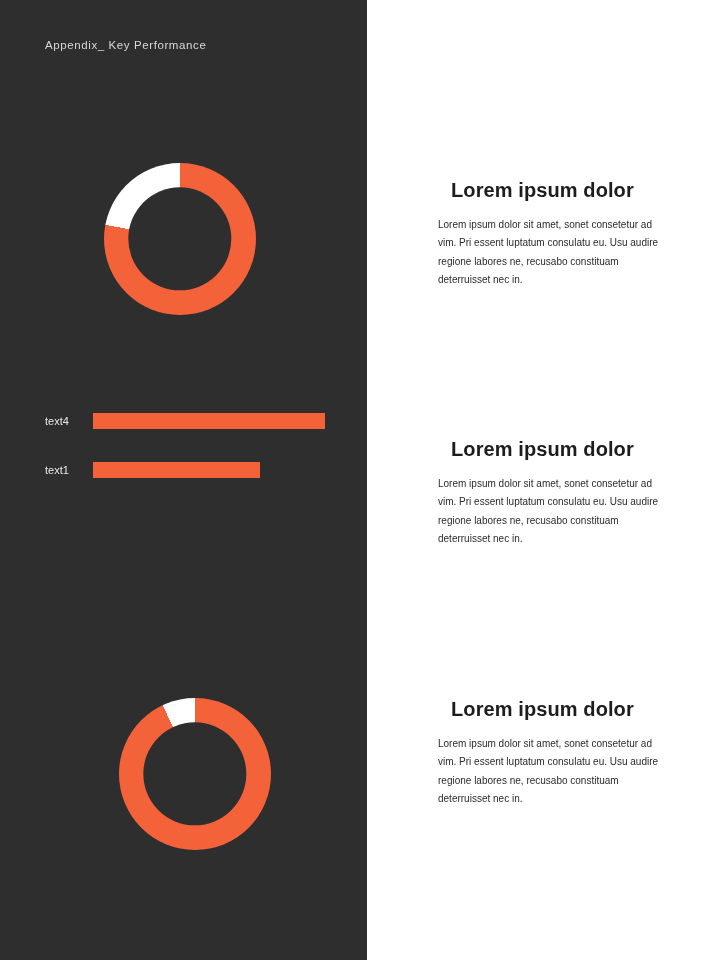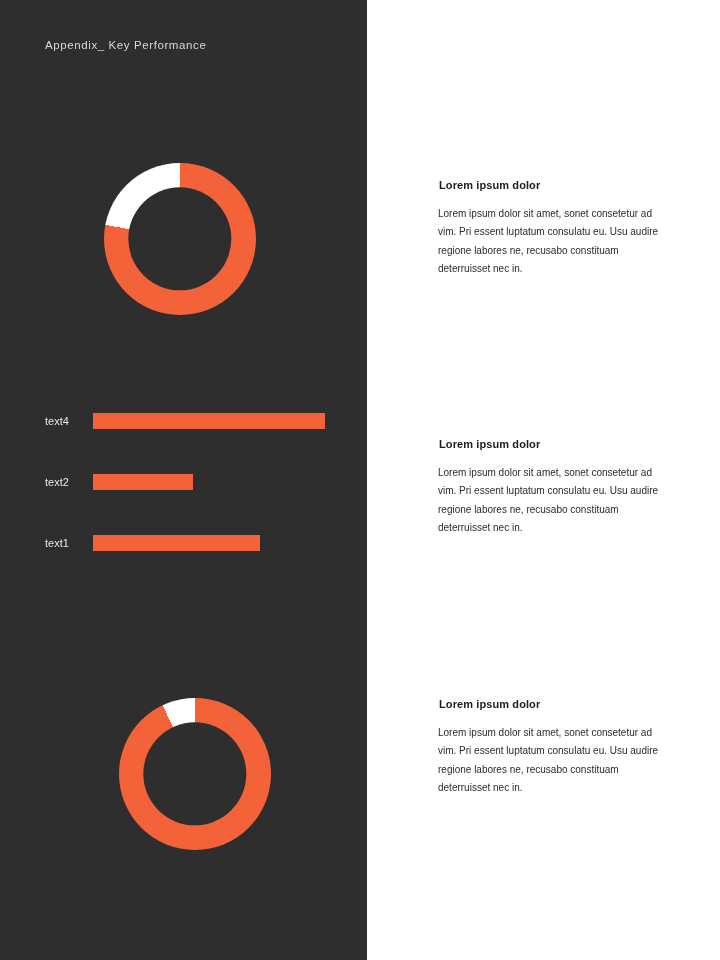--- a/index.html
+++ b/index.html
@@ -60,21 +60,21 @@
   
   .bar-chart {
     position: absolute;
     left: 45px;
     top: 413px;
     width: 280px;
   }
   .bar-row {
     position: relative;
     height: 16px;
-    margin-bottom: 45px;
+    margin-bottom: 33px;
     display: flex;
   }
   .bar-label {
     width: 48px;
     text-align: left;
     font-size: 11px;
     color: #e8e8e8;
     font-family: "Liberation Sans", sans-serif;
     line-height: 16px;
   }
@@ -91,22 +91,22 @@
     background: #f4623a;
   }
 
   
   .text-block {
     position: absolute;
     left: 438px;
     width: 230px;
   }
   .text-block h2 {
-    margin: 0 0 14px 1px;
-    font-size: 11px;
+    margin: 0 0 14px 13px;
+    font-size: 20px;
     font-weight: bold;
     color: #1d1d1d;
     font-family: "Liberation Sans", sans-serif;
     letter-spacing: 0.1px;
   }
   .text-block p {
     margin: 0;
     font-size: 10px;
     line-height: 18.4px;
     color: #2b2b2b;
@@ -130,26 +130,20 @@
   </div>
 
   <div class="bar-chart">
     <div class="bar-row">
       <div class="bar-label">text4</div>
       <div class="bar-track">
         <div class="bar-fill" style="width: 100%; background: rgb(244, 98, 58);"></div>
       </div>
     </div>
     <div class="bar-row">
-      <div class="bar-label">text2</div>
-      <div class="bar-track">
-        <div class="bar-fill" style="width: 43%; background: rgb(244, 98, 58);"></div>
-      </div>
-    </div>
-    <div class="bar-row">
       <div class="bar-label">text1</div>
       <div class="bar-track">
         <div class="bar-fill" style="width: 72%; background: rgb(244, 98, 58);"></div>
       </div>
     </div>
   </div>
 
   <div class="donut" id="donut-bottom" style="background: conic-gradient(rgb(244, 98, 58) 0deg, rgb(244, 98, 58) 334.8deg, rgb(255, 255, 255) 334.8deg, rgb(255, 255, 255) 360deg);">
     <div class="hole" style="width: 103.36px; height: 103.36px; background: rgb(46, 46, 46);"></div>
   </div>

